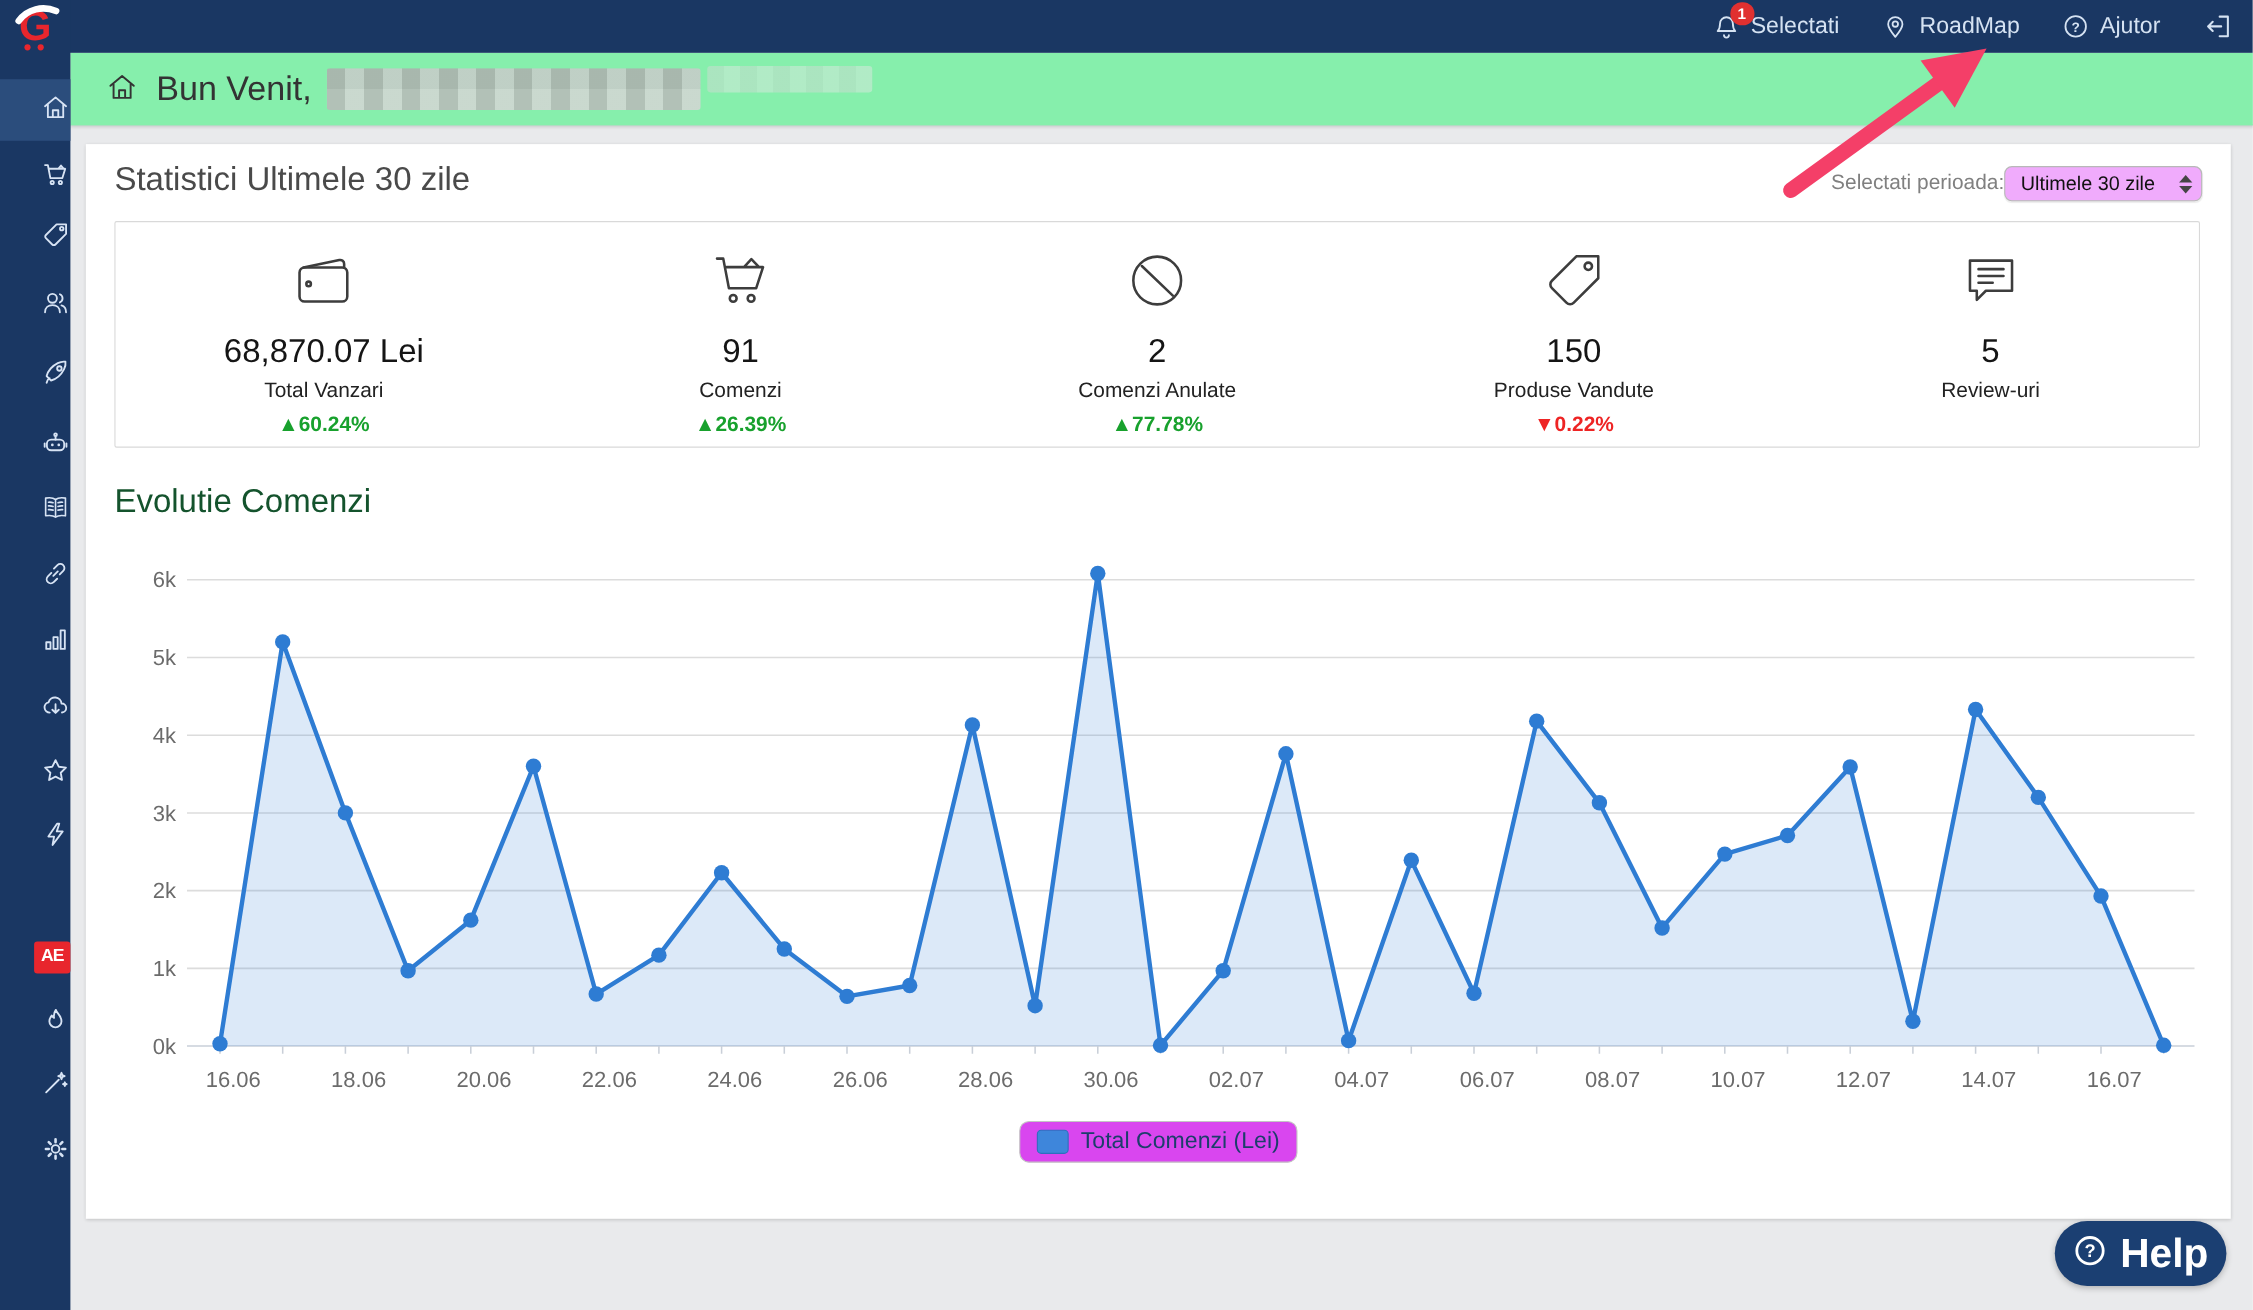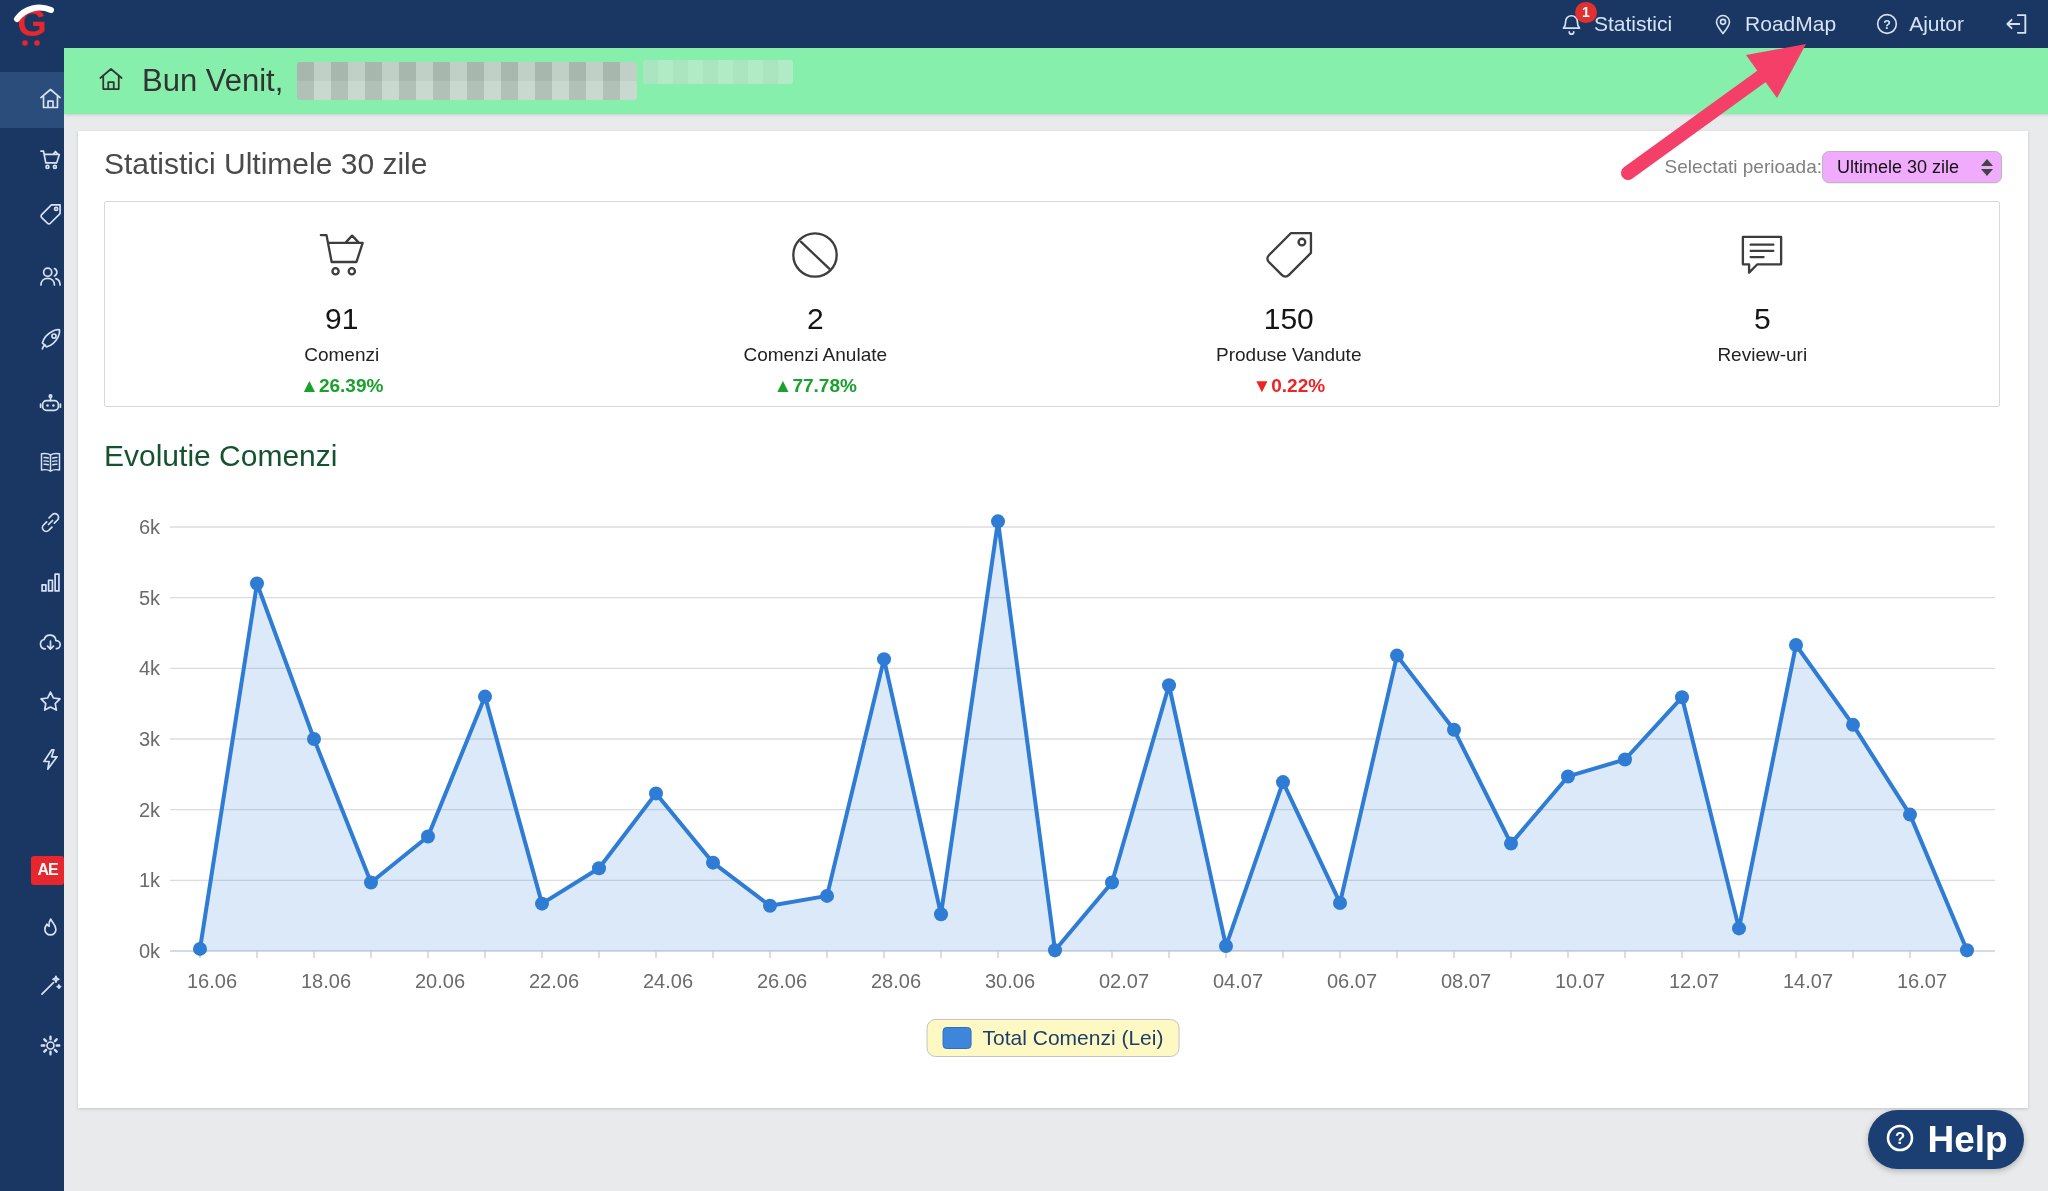--- a/index.html
+++ b/index.html
@@ -50,21 +50,21 @@
   .stat{flex:1;display:flex;flex-direction:column;align-items:center;padding-top:22px;}
   .stat svg{color:#3d3d3d;}
   .stat-value{margin-top:12px;font-size:30px;color:#151515;}
   .stat-label{margin-top:8px;font-size:19px;color:#222;}
   .stat-delta{margin-top:9px;font-size:19px;font-weight:bold;}
   .stat-delta.up{color:#18a12d;}
   .stat-delta.down{color:#ee2424;}
   .chart-title{position:absolute;left:26px;top:308px;font-size:30px;color:#14532d;font-weight:300;}
   #chart-svg{position:absolute;left:12px;top:365px;}
   .legend{position:absolute;left:50%;top:888px;transform:translateX(-50%);display:flex;align-items:center;gap:11px;
-          border:1.5px solid #c4c4c4;border-radius:9px;background:#fef9c3;padding:6px 15px;cursor:pointer;}
+          border:1.5px solid #c4c4c4;border-radius:9px;background:#d946ef;padding:6px 15px;cursor:pointer;}
   .legend .swatch{width:27px;height:20px;background:#3e86db;border-radius:4px;border:1px solid #2d6fbe;}
   .legend .ltext{font-size:21px;color:#1c3e6b;}
   
   .helpbtn{position:absolute;left:1868px;top:1110px;width:156px;height:59px;background:#1b3f72;border-radius:30px;
            display:flex;align-items:center;justify-content:center;gap:11px;color:#fff;z-index:8;cursor:pointer;
            box-shadow:0 2px 6px rgba(0,0,0,.25);}
   .helpbtn .htext{font-size:37px;font-weight:bold;}
   
   .arrow-overlay{position:absolute;left:0;top:0;z-index:9;pointer-events:none;}
 </style>
@@ -72,21 +72,21 @@
 <body>
 
 <div class="topbar">
   <div class="topitem">
     <span class="bellwrap">
       <svg width="27" height="27" viewBox="0 0 24 24" fill="none" stroke="currentColor" stroke-width="1.5" stroke-linecap="round" stroke-linejoin="round">
         <path d="M12 4.2 a5.2 5.2 0 0 1 5.2 5.2 c0 3.8 0.9 4.9 1.9 5.9 H4.9 c1-1 1.9-2.1 1.9-5.9 A5.2 5.2 0 0 1 12 4.2 z M10 18.6 a2 2 0 0 0 4 0"></path>
       </svg>
       <span class="badge">1</span>
     </span>
-    <span>Statistici</span>
+    <span>Selectati</span>
   </div>
   <div class="topitem">
     <span>
       <svg width="26" height="26" viewBox="0 0 24 24" fill="none" stroke="currentColor" stroke-width="1.5" stroke-linecap="round" stroke-linejoin="round">
         <path d="M12 20.8 C8.2 16.2 6 13 6 10.2 a6 6 0 1 1 12 0 c0 2.8-2.2 6-6 10.6 z"></path>
           <circle cx="12" cy="10" r="2.3"></circle>
       </svg>
     </span>
     <span>RoadMap</span>
   </div>
@@ -227,20 +227,30 @@
     <div class="select">
       <span>Ultimele 30 zile</span>
       <span class="updown">
           <i class="up"></i>
           <i class="dn"></i>
         </span>
     </div>
   </div>
 
   <div class="stats-box">
+    <div class="stat">
+      <span><svg width="62" height="62" viewBox="0 0 24 24" fill="none" stroke="currentColor" stroke-width="0.9" stroke-linecap="round" stroke-linejoin="round">
+            <rect x="3.6" y="7.4" width="16.8" height="12" rx="1.8"></rect>
+            <path d="M5 7.4 L17.6 4.8 a1.4 1.4 0 0 1 1.7 1.4 v1.2"></path>
+            <circle cx="6.8" cy="13.2" r="0.8"></circle>
+          </svg></span>
+      <div class="stat-value">68,870.07 Lei</div>
+      <div class="stat-label">Total Vanzari</div>
+      <div class="stat-delta up"><span>▲</span><span>60.24%</span></div>
+    </div>
     <div class="stat">
       <span><svg width="62" height="62" viewBox="0 0 24 24" fill="none" stroke="currentColor" stroke-width="0.9" stroke-linecap="round" stroke-linejoin="round">
             <path d="M3.8 4.3 h2.2 l2 10.4 h9.6 l2.4-7.4 H7.2 M13.3 7.3 l2.6-2.8 2.7 2.8"></path>
             <circle cx="9.5" cy="18.3" r="1.2"></circle>
             <circle cx="15.8" cy="18.3" r="1.2"></circle>
           </svg></span>
       <div class="stat-value">91</div>
       <div class="stat-label">Comenzi</div>
       <div class="stat-delta up"><span>▲</span><span>26.39%</span></div>
     </div>

